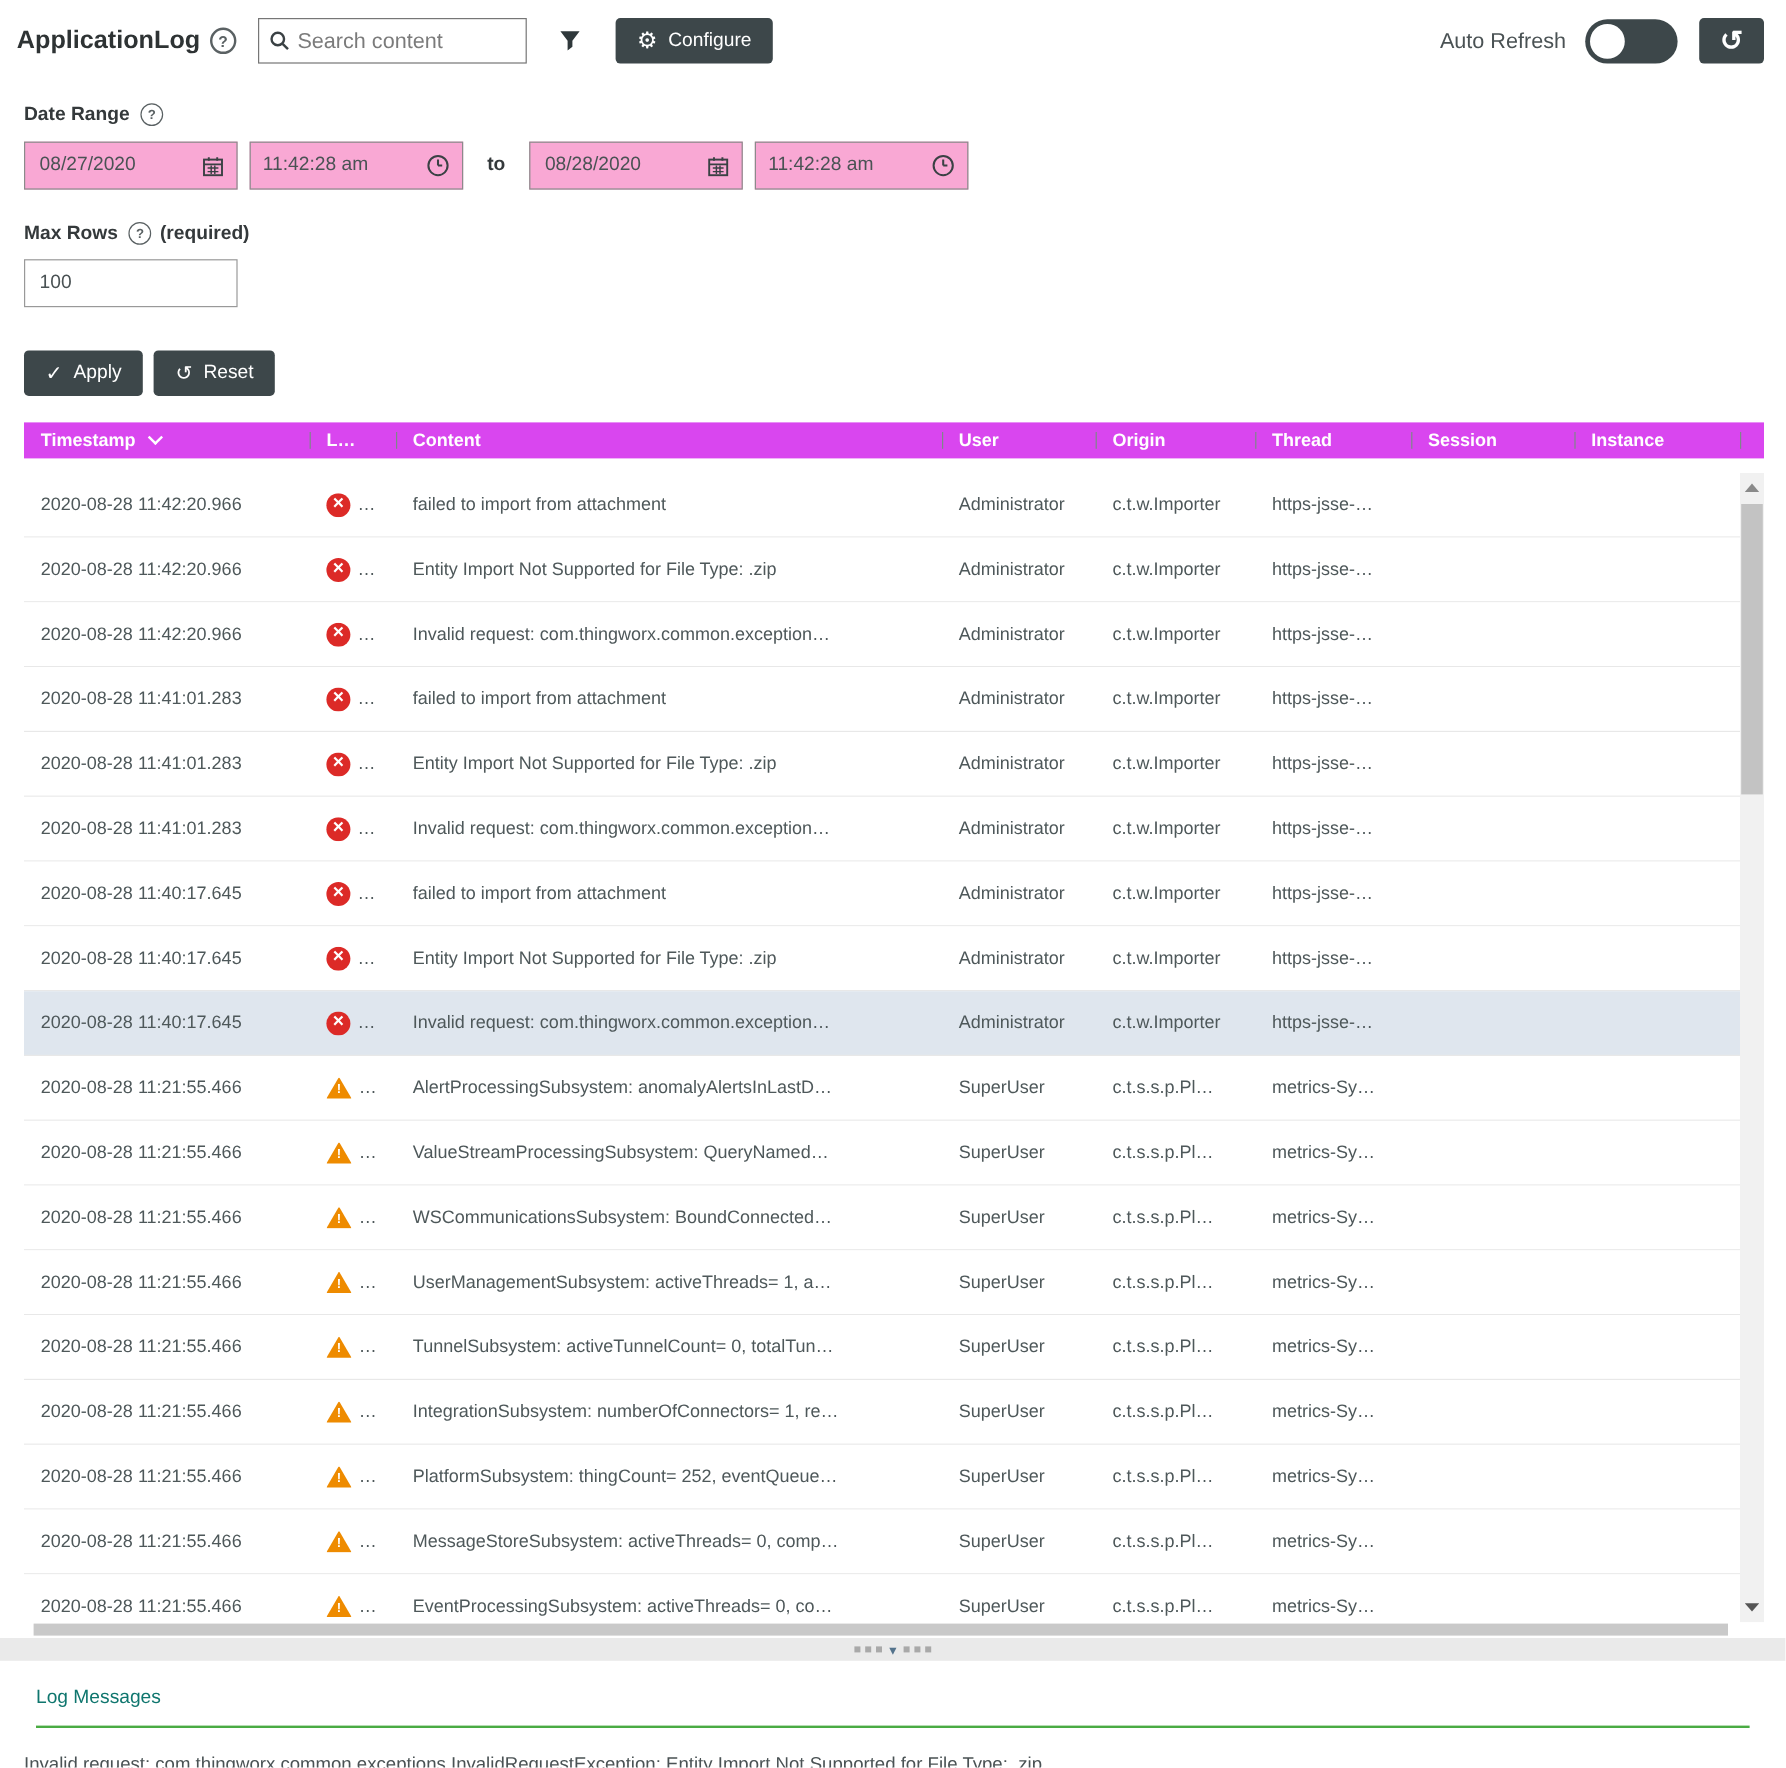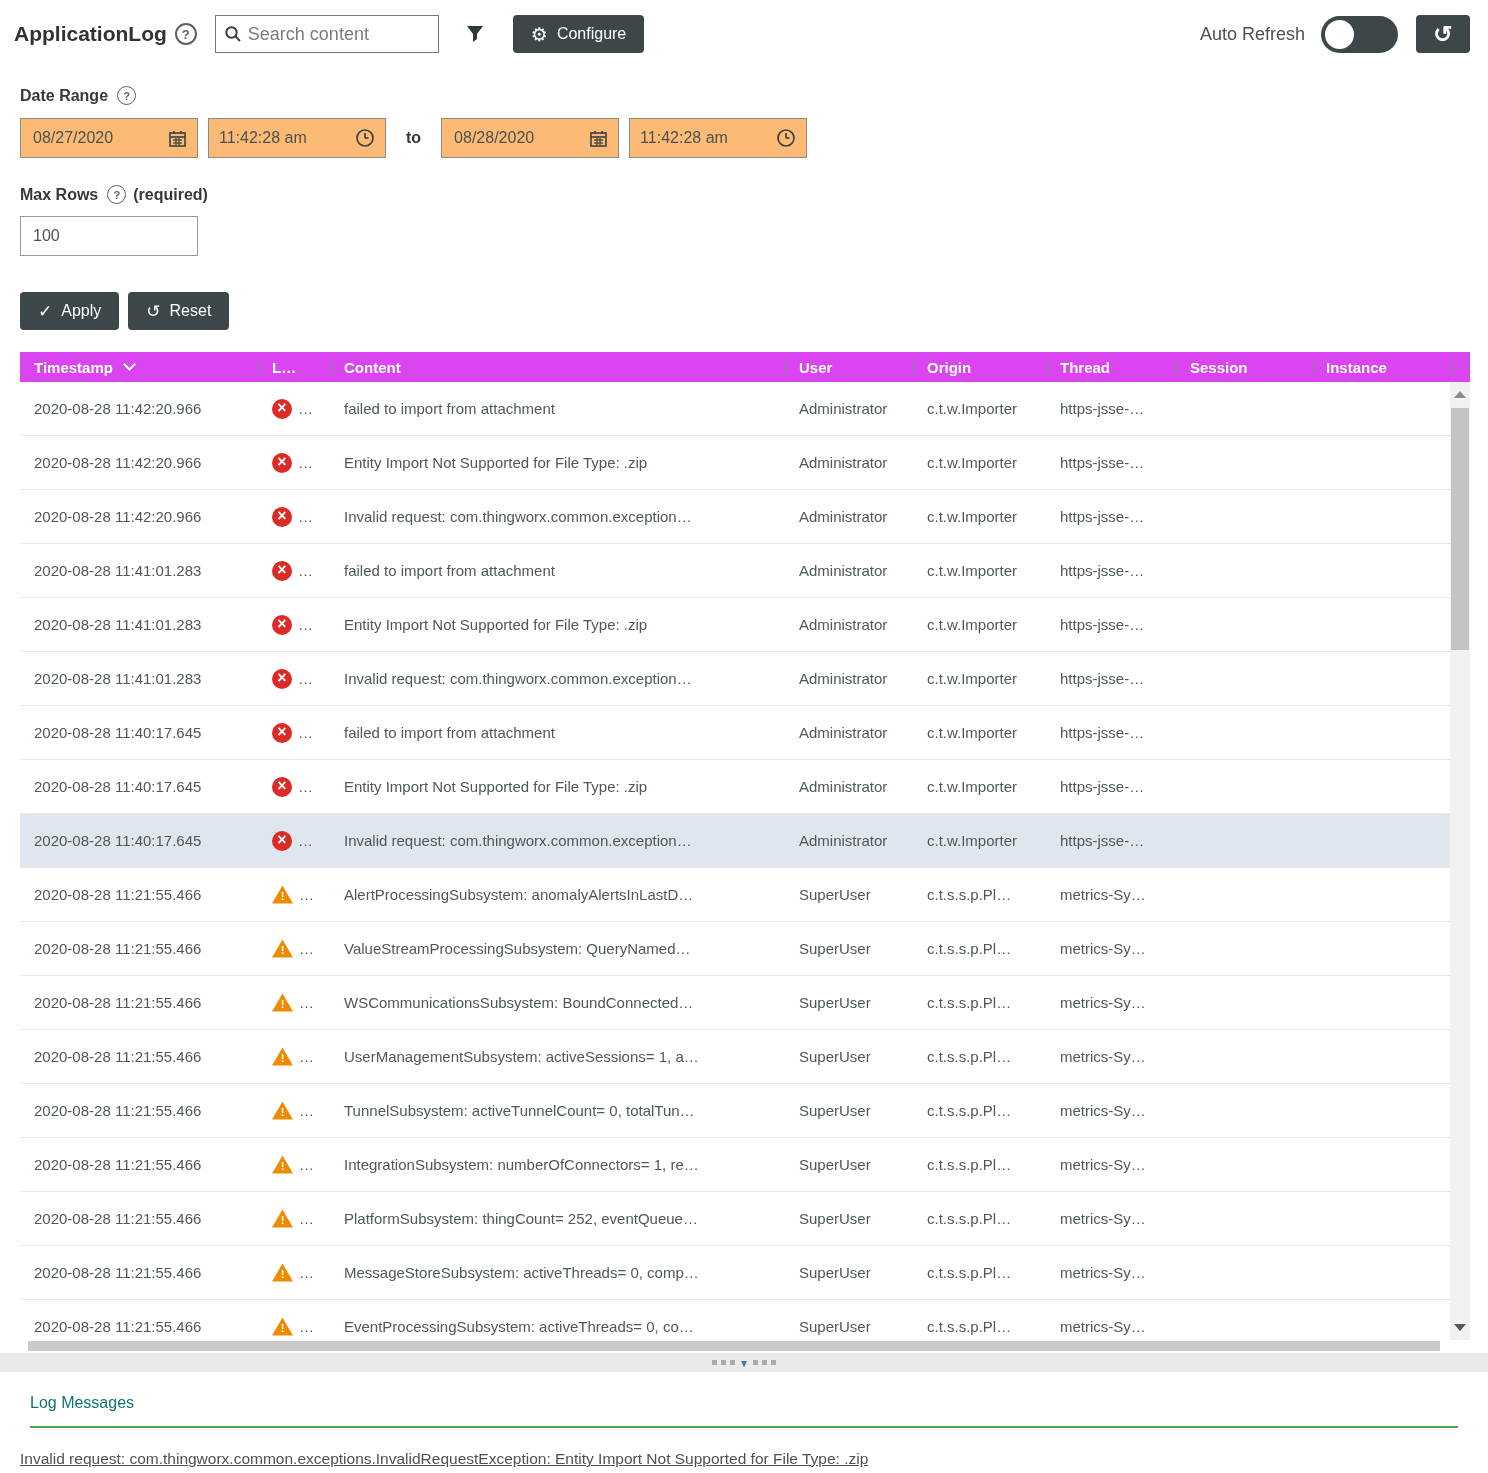--- a/index.html
+++ b/index.html
@@ -31,21 +31,21 @@
     border-radius:50%; background:#fff; }
   .refresh-btn { margin-left:18px; width:54px; height:38px; justify-content:center; padding:0; }
   .refresh-btn .glyph { font-size:23px; font-weight:bold; }
 
   
   .sec-label { margin:30px 0 0 20px; display:flex; align-items:center; gap:7px;
     font-size:16px; font-weight:bold; color:#34393b; height:19px; }
   .sec-label .help-circ { width:19px; height:19px; font-size:11px; margin-left:2px; border-width:1.5px; }
   .dates-row { margin:12px 0 0 20px; display:flex; align-items:center; height:42px; }
   .field { width:178px; height:40px; border:1px solid #8b8b8b; display:flex; align-items:center;
-    padding:0 10px 0 12px; font-size:16px; color:#4a5254; background:#fdba74; }
+    padding:0 10px 0 12px; font-size:16px; color:#4a5254; background:#f9a8d4; }
   .field + .field { margin-left:10px;padding-left:10px; }
   .field .val { flex:1; }
   .to-label { font-weight:bold; color:#34393b; font-size:16px; margin:0 20px; }
   .req { font-weight:bold; color:#34393b; }
   .maxrows-input { margin:12px 0 0 20px; display:block; width:178px; height:40px;
     border:1px solid #999; font-size:16px; color:#4a5254; padding:0 12px;
     font-family:"Liberation Sans", sans-serif; }
   .actions { margin:36px 0 0 20px; display:flex; gap:9px; height:40px; }
   .actions .glyph { font-size:17px; }
 
@@ -53,21 +53,21 @@
   .table-wrap { margin:20px 0 0 20px; width:1450px; }
   .thead { height:30px; background:#d946ef; display:flex; align-items:center;
     color:#fff; font-size:15px; font-weight:bold; }
   .th { height:100%; display:flex; align-items:center; padding-left:14px; position:relative; }
   .th.sep::before { content:""; position:absolute; left:0; top:8px; bottom:8px; width:1px; background:#7e8789; }
   .sort-chevron { width:9px; height:9px; border-right:2px solid #fff; border-bottom:2px solid #fff;
     transform:rotate(45deg); margin-left:12px; margin-top:-5px; }
   .c-ts{width:238px} .c-lvl{width:72px} .c-content{width:455px} .c-user{width:128px}
   .c-origin{width:133px} .c-thread{width:130px} .c-session{width:136px} .c-instance{width:138px}
   .c-fill{width:20px}
-  .tbody { display:flex; height:958px; overflow:hidden; }
+  .tbody { display:flex; height:958px; overflow:hidden;margin-top:12px; }
   .rows { width:1430px; }
   .trow { height:54px; display:flex; align-items:center; border-bottom:1px solid #e8e8e8;
     font-size:15px; color:#4e585a; background:#fff; }
   .trow.selected { background:#dfe6ee; }
   .td { padding-left:14px; white-space:nowrap; overflow:hidden; }
   .c-lvl { display:flex; align-items:center; gap:6px; }
   .err-circ { width:20px; height:20px; border-radius:50%; background:#dc2a27; position:relative; flex:none; }
   .err-circ::after { content:"\00d7"; position:absolute; left:0; right:0; top:-1px; bottom:0;
     color:#fff; font-weight:bold; font-size:16px; line-height:20px; text-align:center; }
   .warn-tri { width:21px; height:18px; position:relative; flex:none; }
@@ -415,21 +415,21 @@
     <div class="td c-session"></div>
     <div class="td c-instance"></div>
   </div>
         <div class="trow">
     <div class="td c-ts">2020-08-28 11:21:55.466</div>
     <div class="td c-lvl">
 
       <span class="warn-tri"></span>
       <span class="lvl-dots">…</span>
     </div>
-    <div class="td c-content">UserManagementSubsystem: activeSessions= 1, a…</div>
+    <div class="td c-content">UserManagementSubsystem: activeThreads= 1, a…</div>
     <div class="td c-user">SuperUser</div>
     <div class="td c-origin">c.t.s.s.p.Pl…</div>
     <div class="td c-thread">metrics-Sy…</div>
     <div class="td c-session"></div>
     <div class="td c-instance"></div>
   </div>
         <div class="trow">
     <div class="td c-ts">2020-08-28 11:21:55.466</div>
     <div class="td c-lvl">
 

